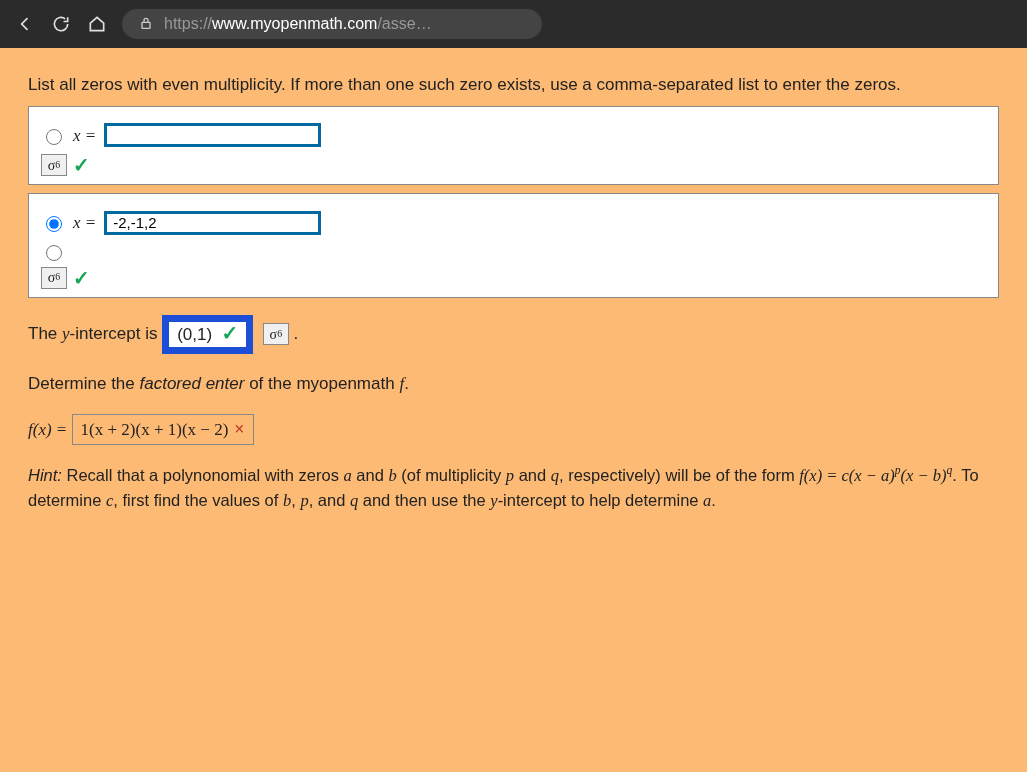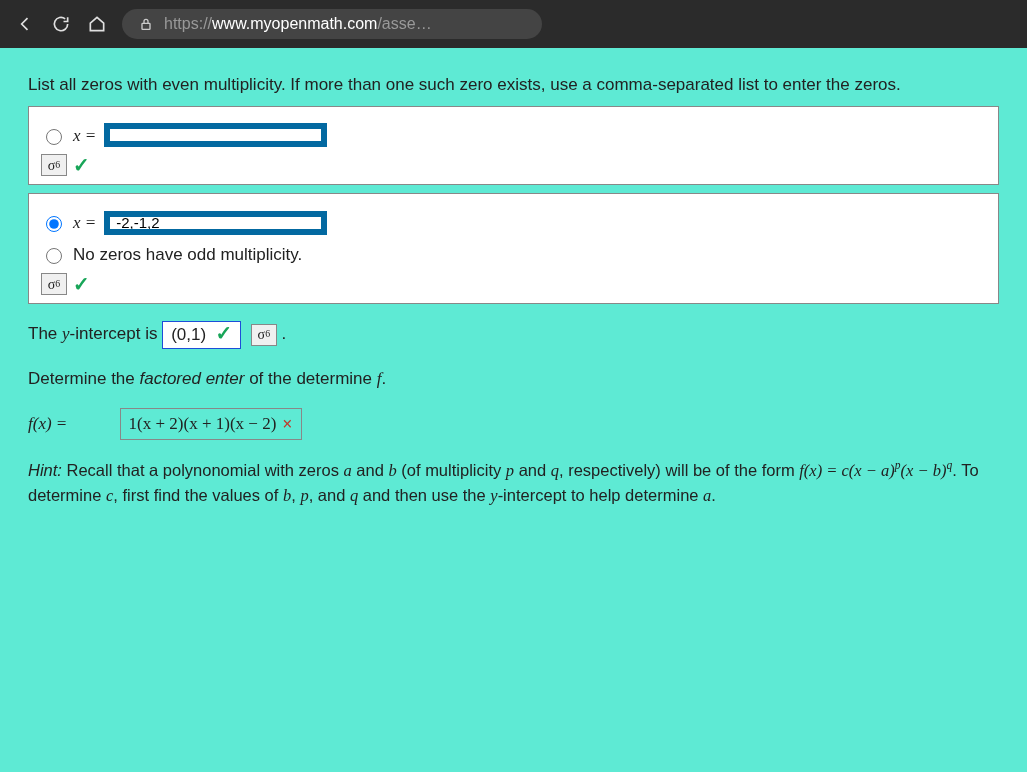--- a/index.html
+++ b/index.html
@@ -23,84 +23,82 @@
     width: 22px; height: 22px;
     color: #e0e0e0;
     display:flex; align-items:center; justify-content:center;
     cursor:pointer;
   }
   .url-bar {
     background: #444;
     border-radius: 18px;
     padding: 6px 16px;
     display: flex;
-    align-items: center;
     gap: 10px;
     color: #ddd;
     font-size: 16px;
     flex: 1;
     max-width: 420px;
   }
   .url-bar svg { color:#ccc; }
   .url-text { white-space: nowrap; overflow:hidden; }
   .url-proto { color: #999; }
   .url-host { color: #fff; }
 
   .page {
-    background: #5eead4;
+    background: #fdba74;
     padding: 10px 28px 24px 28px;
     min-height: calc(100vh - 48px);
     font-size: 17px;
     line-height: 1.5;
   }
   .prompt { margin: 14px 0 8px 0; }
   .answer-box {
     border: 1px solid #888;
     background: #fff;
     padding: 10px 12px 8px 12px;
     margin-bottom: 8px;
   }
   .radio-row { display:flex; align-items:center; gap:8px; margin:6px 0; }
   .radio-row input[type=radio]{ width:16px; height:16px; }
   .math-var { font-family: "Times New Roman", serif; font-style: italic; }
   .text-input {
-    border:6px solid #0369a1;
+    border:3px solid #0369a1;
     background:#fff;
     padding:2px 6px;
     font-size:15px;
     font-family: Arial, sans-serif;
     min-width:60px;
     height:24px;
   }
   .feedback-row { display:flex; align-items:center; gap:6px; margin-top:6px;}
   .sigma-btn {
     width:26px; height:22px;
     border:1px solid #888;
     background:#f0f0f0;
     display:flex; align-items:center; justify-content:center;
     font-size:14px; cursor:pointer;
     font-family: "Times New Roman", serif;
   }
   .check { color:#18a558; font-size:20px; font-weight:bold; line-height:1; }
   .cross { color:#c0392b; font-size:18px; font-weight:bold; line-height:1; }
   .inline-ans {
-    border:1px solid #1d4ed8;
+    border:7px solid #1d4ed8;
     padding:0 8px;
     background:#fff;
     display:inline-block;
     vertical-align: middle;
   }
   .factored-input {
     border:1px solid #888;
     padding:2px 8px;
     display:inline-flex;
     gap:6px;
     align-items:center;
     font-family: "Times New Roman", serif;
-    margin-left: 48px;
   }
   .hint { margin-top:10px; font-size:16.5px; }
   .sup { font-size:0.7em; vertical-align:super; }
 </style>
 </head>
 <body>
 
 <div class="browser-chrome">
   <span class="chrome-icon">
     <svg viewBox="0 0 24 24" width="20" height="20" fill="none" stroke="currentColor" stroke-width="2">
@@ -150,21 +148,20 @@
   </div>
 
   <div class="answer-box">
     <label class="radio-row">
       <input type="radio" name="odd" checked="" style="">
       <span class="math-var">x =</span>
       <input type="text" class="text-input" value="-2,-1,2" style="">
     </label>
     <label class="radio-row">
       <input type="radio" name="odd" style="">
-      <span>No zeros have odd multiplicity.</span>
     </label>
     <div class="feedback-row">
       <span class="sigma-btn">
           <span>σ</span>
           <span class="sup">6</span>
         </span>
       <span class="check">✓</span>
     </div>
   </div>
 
@@ -174,21 +171,21 @@
       <span>(0,1)</span>&nbsp;&nbsp;<span class="check">✓</span>
     </span>
     &nbsp;<span class="sigma-btn" style="display:inline-flex;vertical-align:middle">
         <span>σ</span>
         <span class="sup">6</span>
       </span>
     <span>.</span>
   </p>
 
   <p class="prompt">
-    <span>Determine the </span><em>factored enter</em><span> of the determine </span><span class="math-var">f</span><span>.</span>
+    <span>Determine the </span><em>factored enter</em><span> of the myopenmath </span><span class="math-var">f</span><span>.</span>
   </p>
   <p>
     <span class="math-var">f(x) = </span>
     <span class="factored-input">
       <span>1(x + 2)(x + 1)(x − 2)</span>
       <span class="cross">×</span>
     </span>
   </p>
 
   <p class="hint">

